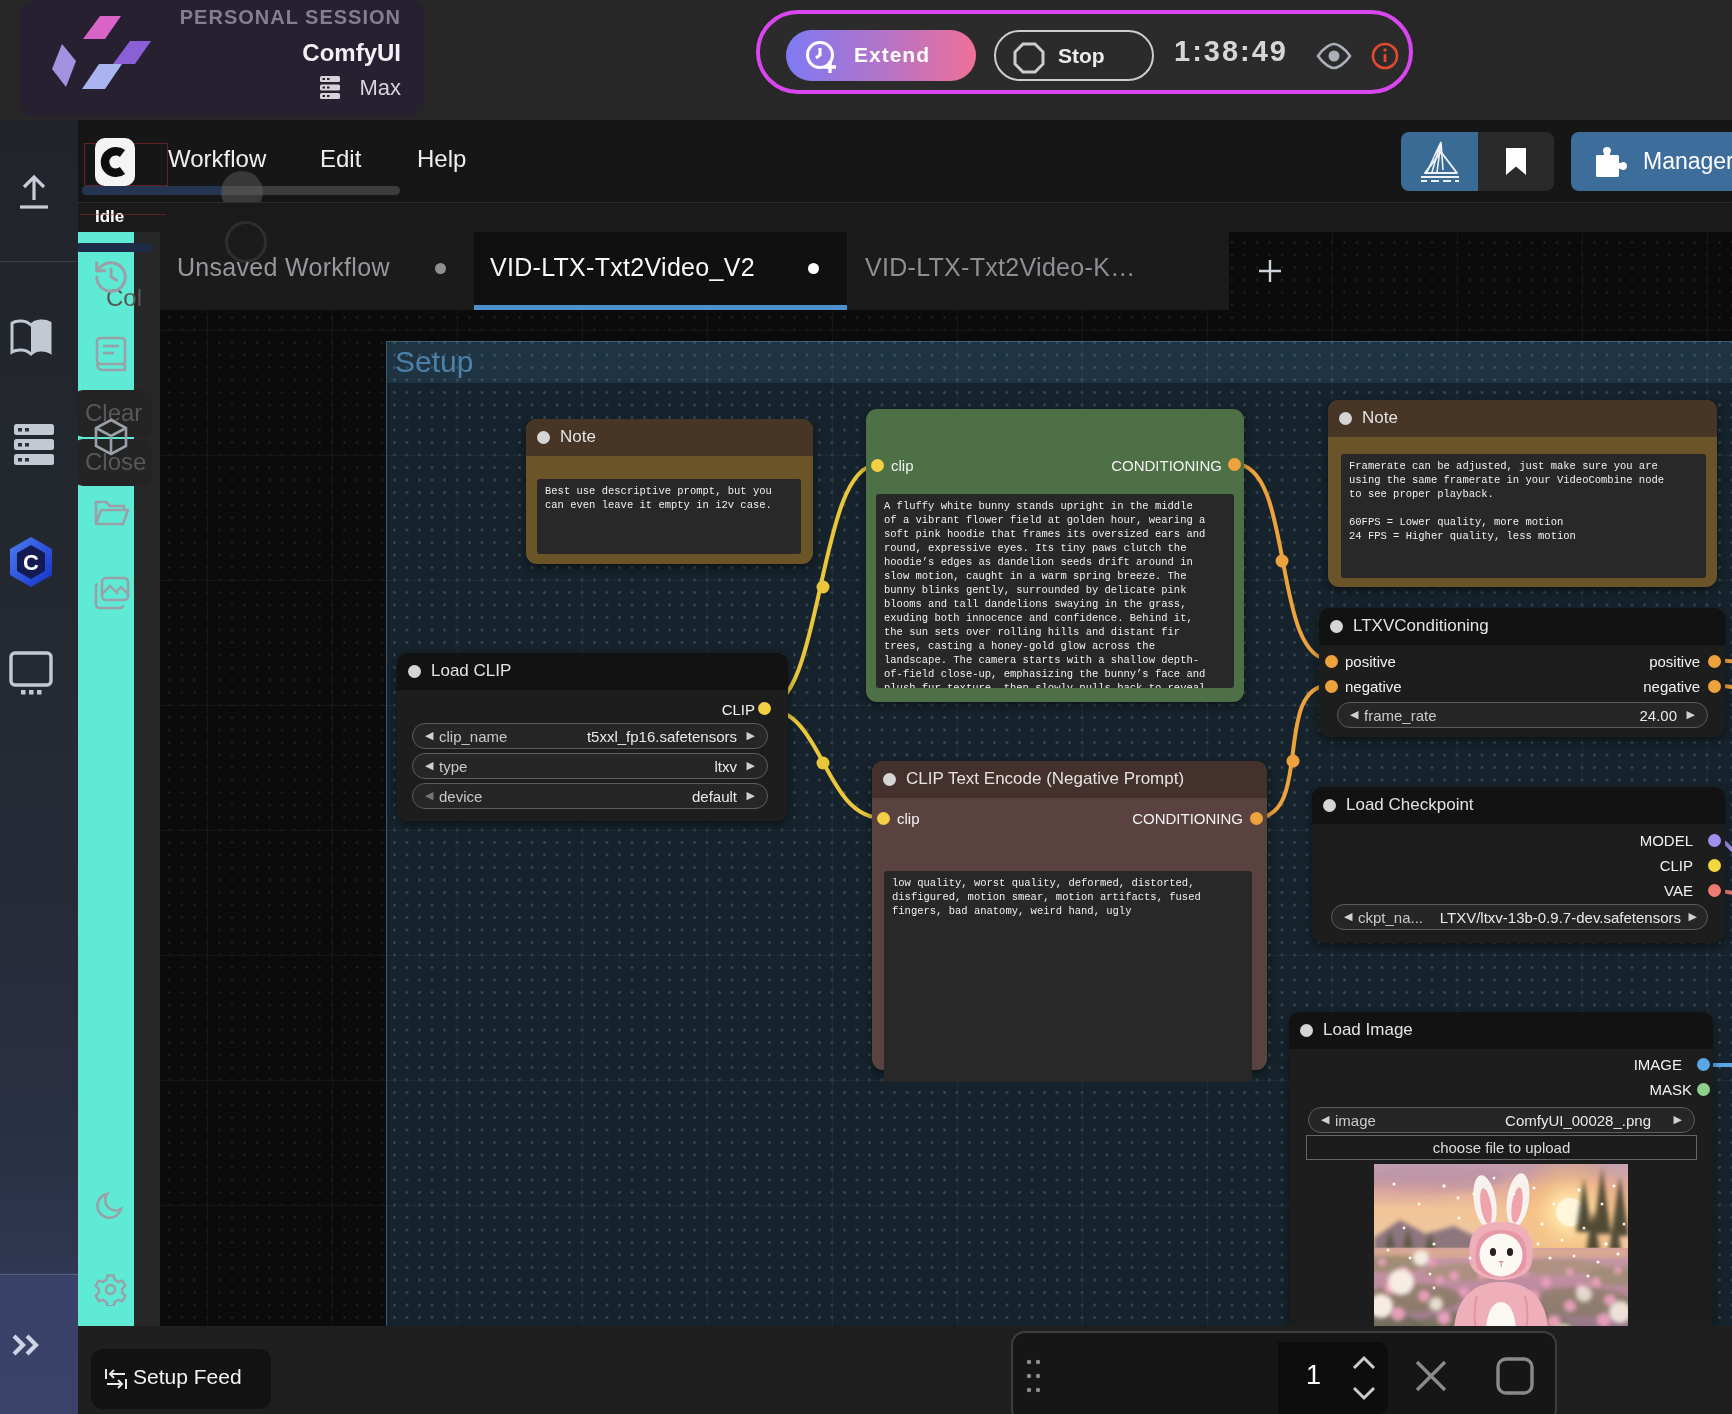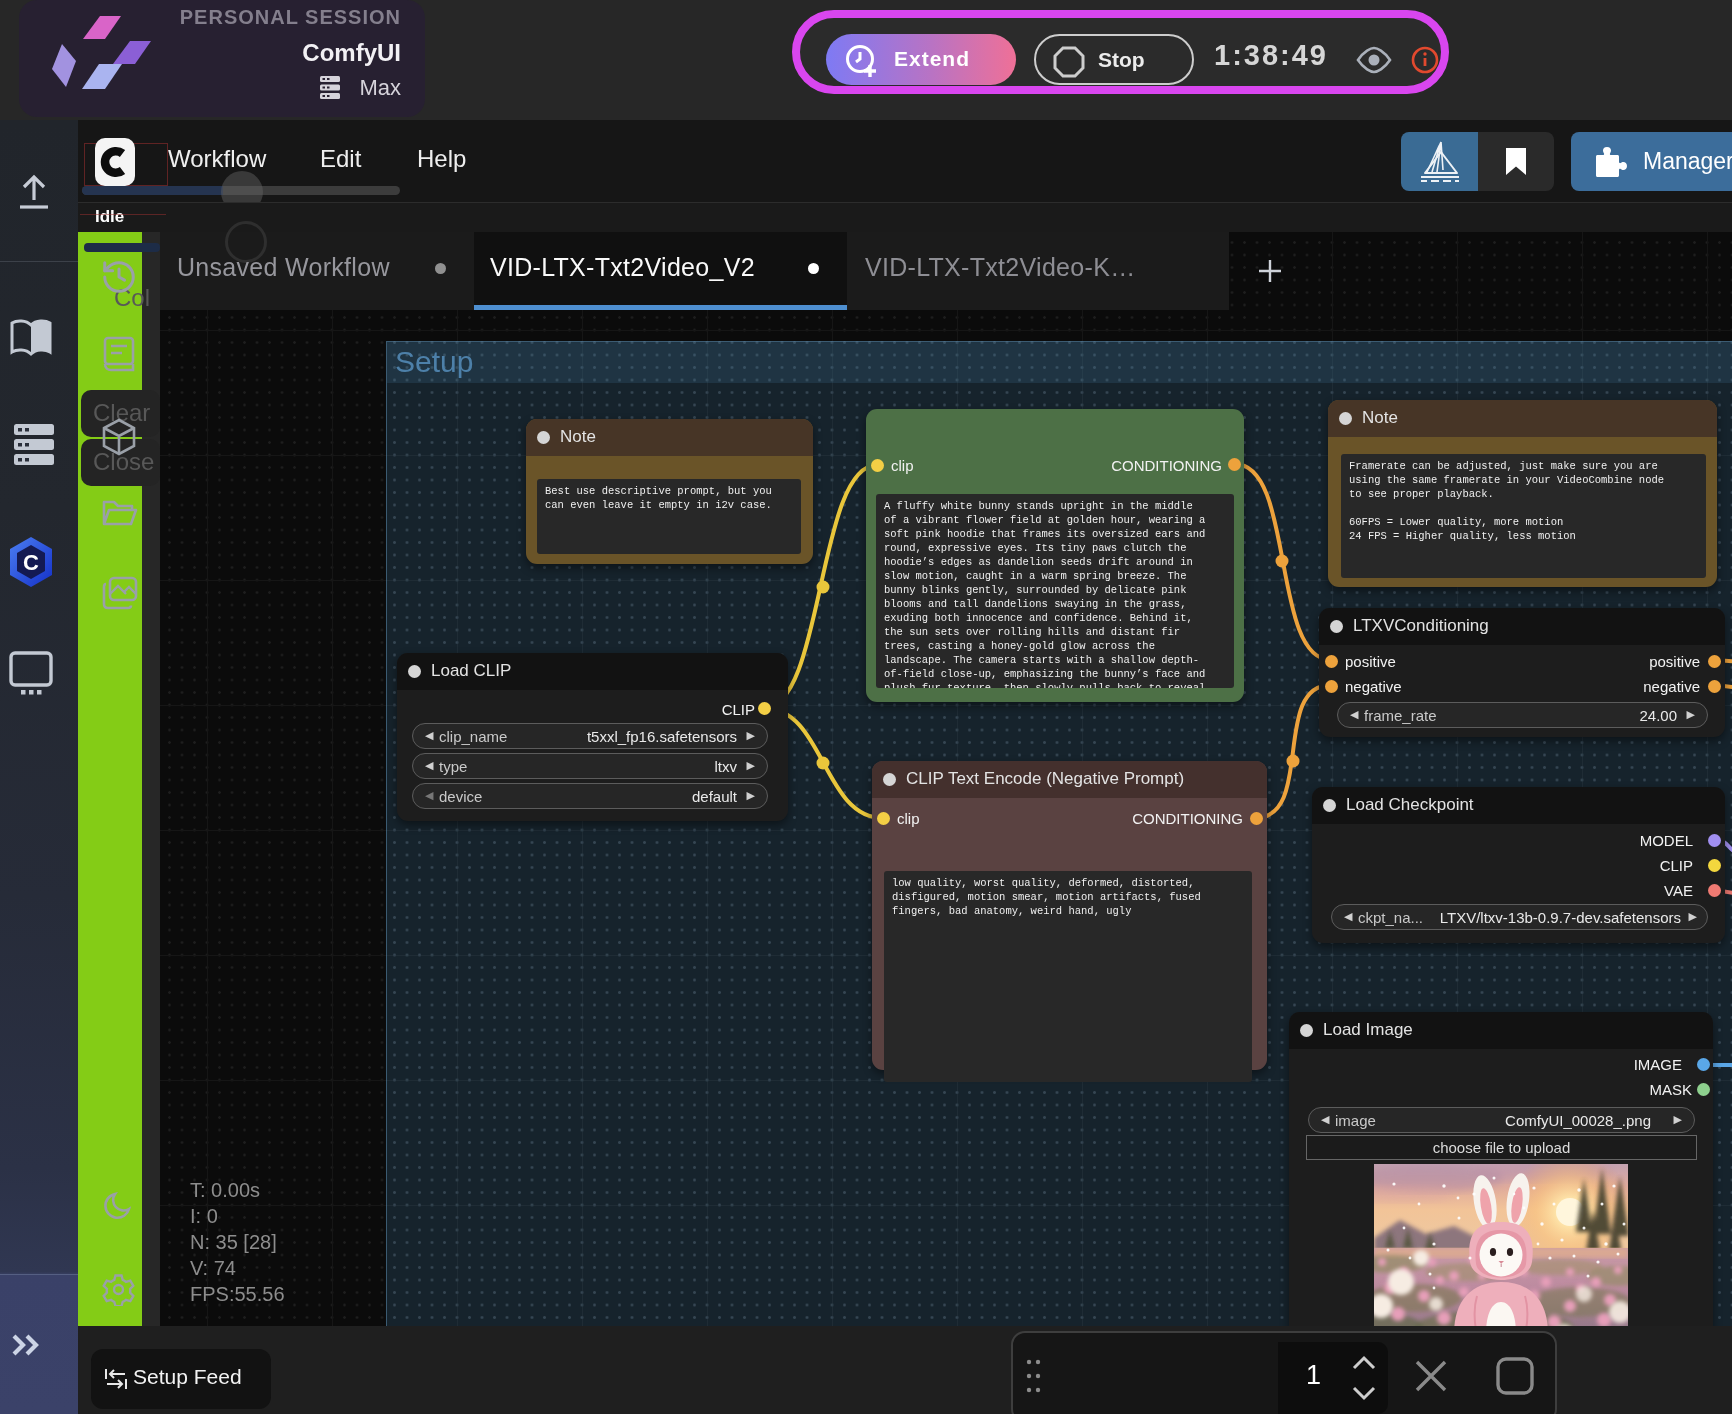--- a/index.html
+++ b/index.html
@@ -5,32 +5,32 @@
   html,body{margin:0;padding:0;background:#262626;}
   #root{position:relative;width:1732px;height:1414px;overflow:hidden;background:#272727;font-family:"Liberation Sans",sans-serif;}
   .abs{position:absolute;}
   
   #topstrip{left:0;top:0;width:1732px;height:120px;background:#272727;}
   #sesscard{left:19px;top:0;width:406px;height:117px;background:#272031;border-radius:18px;text-align:center;}
   .sess-label{position:absolute;right:24px;top:6px;font-size:20px;font-weight:bold;letter-spacing:1px;color:#847f8d;}
   .sess-name{position:absolute;right:24px;top:39px;font-size:24px;font-weight:bold;color:#f2f0f4;}
   .sess-max{position:absolute;right:24px;top:75px;font-size:22px;color:#d6d3db;}
   
-  #pill{left:792px;top:10px;width:657px;height:84px;background:#2b2b2b;border:8px solid #d946ef;border-radius:44px;box-sizing:border-box;}
+  #pill{left:756px;top:10px;width:657px;height:84px;background:#2b2b2b;border:4px solid #d946ef;border-radius:44px;box-sizing:border-box;}
   #btn-extend{position:absolute;left:26px;top:16px;width:190px;height:51px;border-radius:26px;background:linear-gradient(90deg,#7e7af4,#b873c4 55%,#ef7097);}
   #btn-extend span{position:absolute;left:68px;top:13px;font-size:21px;font-weight:bold;letter-spacing:1px;color:#fff;}
   #btn-stop{position:absolute;left:234px;top:16px;width:160px;height:51px;border-radius:26px;border:2px solid #cdcdcd;box-sizing:border-box;}
   #btn-stop span{position:absolute;left:62px;top:12px;font-size:21px;font-weight:bold;color:#ececec;}
   #timer{position:absolute;left:414px;top:21px;font-size:29px;font-weight:bold;color:#d6d6d6;letter-spacing:2px;}
   
   #sidebar{left:0;top:120px;width:78px;height:1294px;background:linear-gradient(180deg,#21252b 0%,#23272e 30%,#262b38 60%,#2b3146 81%,#303752 89%,#3a4168 89.3%,#3b4269 100%);}
   #sidebar .divider{position:absolute;left:0;top:141px;width:78px;height:1px;background:#3c4149;}
   #sidebar .divider2{position:absolute;left:0;top:1154px;width:78px;height:1px;background:#555f82;}
   
-  #appcol{left:78px;top:232px;width:64px;height:1094px;background:#84cc16;}
+  #appcol{left:70px;top:232px;width:64px;height:1094px;background:#5eead4;}
   .ghosttext{color:#585858;font-size:24px;}
   .ghostpanel{position:absolute;background:#242424;border-radius:10px;}
   
   #menubar{left:78px;top:120px;width:1654px;height:82px;background:#161616;}
   #mlogo{position:absolute;left:17px;top:18px;width:40px;height:48px;background:#f4f4f4;border-radius:10px;}
   .menuitem{position:absolute;top:25px;font-size:24px;color:#efefef;}
   #idlebar{left:78px;top:202px;width:1654px;height:30px;background:#1a1a1a;border-top:1px solid #2c2c2c;box-sizing:border-box;}
   #idlebar span{position:absolute;left:17px;top:4px;font-size:17px;font-weight:bold;color:#fff;}
   
   #canvas{left:160px;top:232px;width:1572px;height:1094px;background-color:#0b0b0b;
@@ -178,21 +178,20 @@
       <path d="M1555,428 L1580,430" stroke="#eda23c" stroke-width="4"></path>
       <path d="M1555,453 L1580,456" stroke="#eda23c" stroke-width="4"></path>
       <path d="M1555,608 C1570,608 1566,618 1580,622" stroke="#a18ff0" stroke-width="4"></path>
       <path d="M1555,658 L1580,662" stroke="#ef7a72" stroke-width="4"></path>
       <path d="M1543,833 L1580,833" stroke="#5aa7e8" stroke-width="4"></path>
       <circle cx="663" cy="355" r="6.5" fill="#e9c63b"></circle>
       <circle cx="663" cy="531" r="6.5" fill="#e9c63b"></circle>
       <circle cx="1122" cy="329" r="6.5" fill="#eda23c"></circle>
       <circle cx="1133" cy="529" r="6.5" fill="#eda23c"></circle>
     </svg>
-    <div id="stats">T: 0.00s<br>I: 0<br>N: 35 [28]<br>V: 74<br>FPS:55.56</div>
   </div>
 
   <div class="abs node" id="n-note1" style="left:526px;top:419px;width:287px;height:145px;background:#6a5428;">
     <div class="nhead" style="background:#473526;">
         <div class="dot"></div>
         <div class="t">Note</div>
       </div>
     <div class="ta" style="left:11px;top:60px;width:264px;height:75px;">Best use descriptive prompt, but you
 can even leave it empty in i2v case.</div>
   </div>

